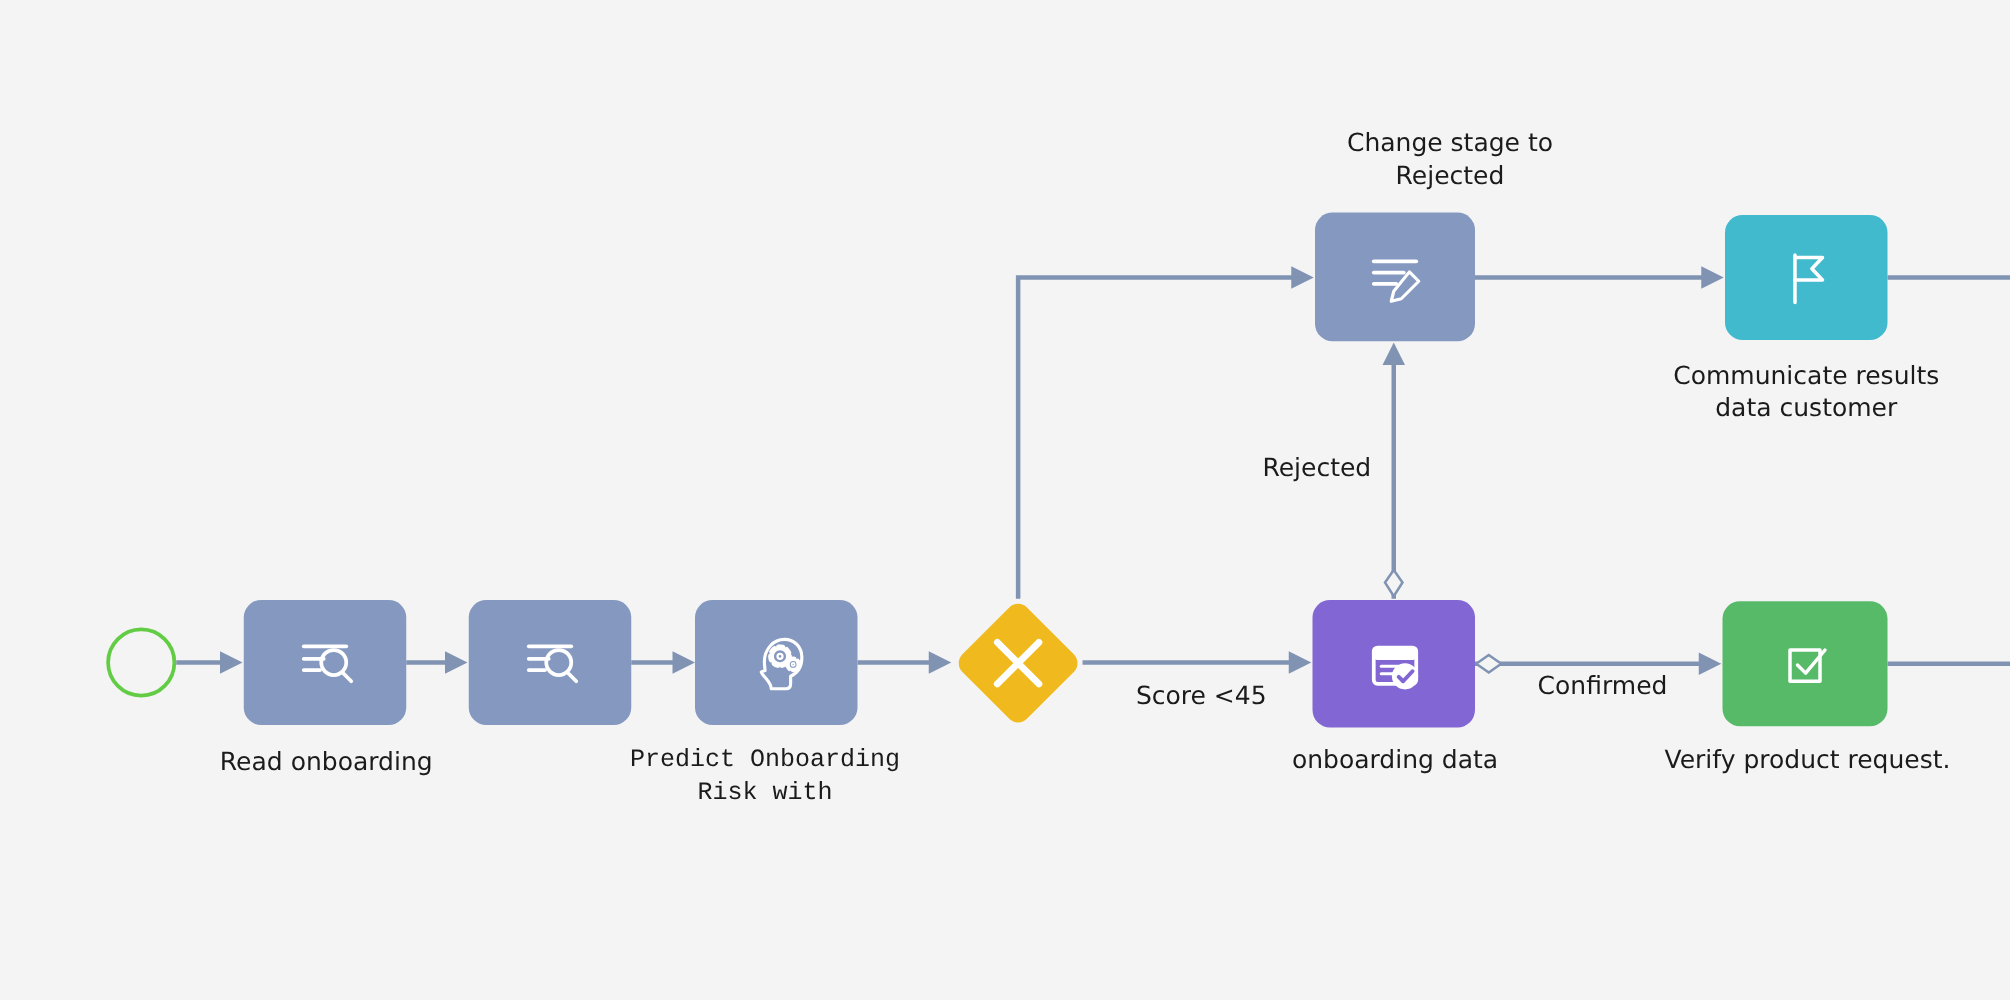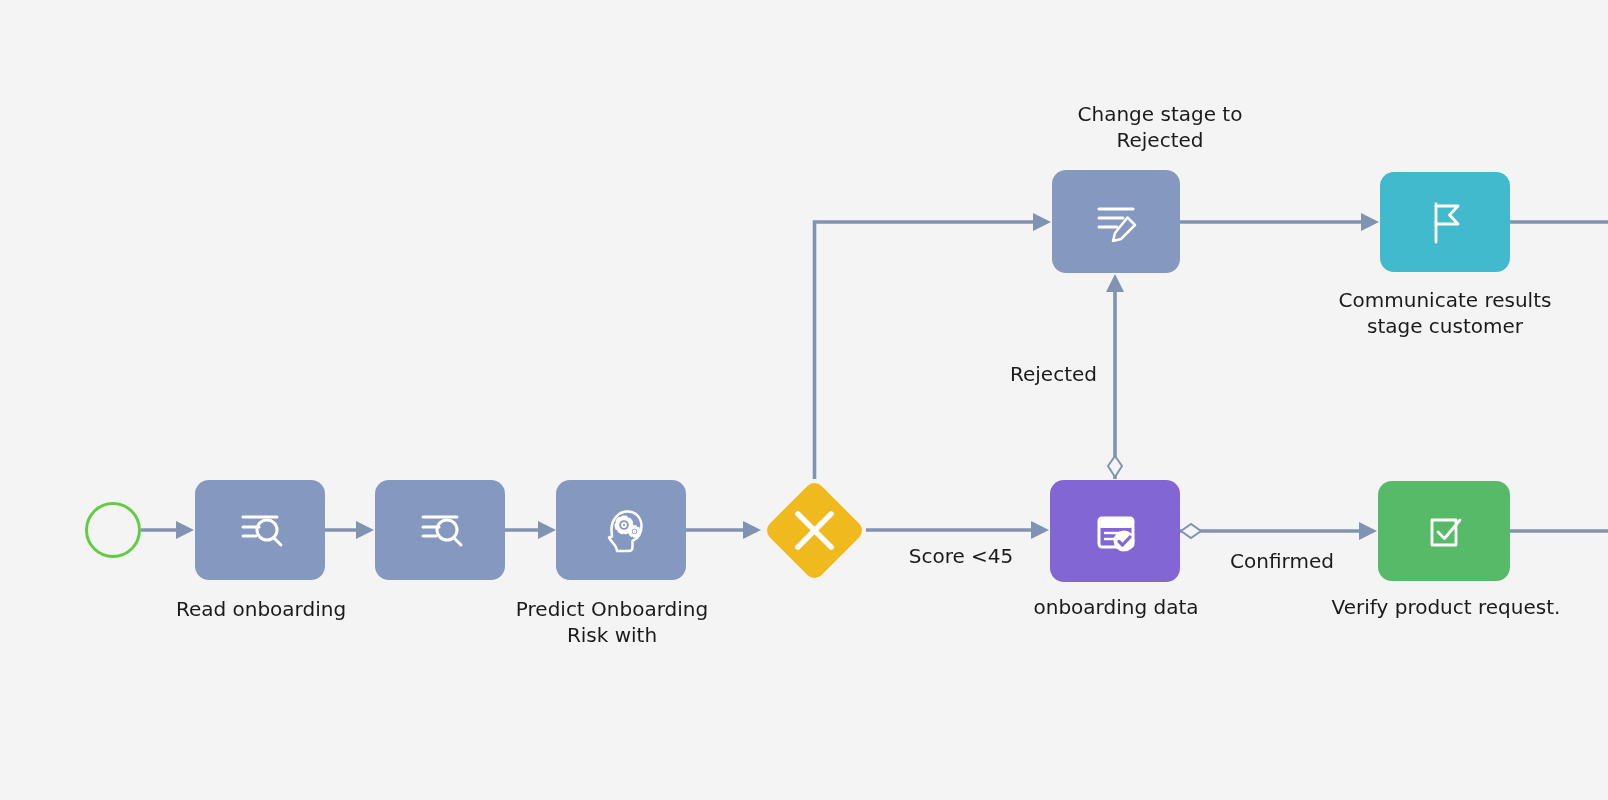--- a/index.html
+++ b/index.html
@@ -36,31 +36,31 @@
   #n-validation{left:1050px;top:480px;width:130px;height:102px;background:#8166d4;}
   #n-verify{left:1378px;top:481px;width:132px;height:100px;background:#57ba68;}
 
   
   #n-gateway{left:778px;top:494px;width:73px;height:73px;background:#f0b91e;
     border-radius:10px;transform:rotate(45deg);}
 
   
   #l-read-onboarding{left:131px;top:596px;width:260px;}
   #l-read-contact{left:310px;top:596px;width:260px;}
-  #l-predict{left:492px;top:596px;width:240px;}
+  #l-predict{left:492px;top:596px;width:240px;font-family:Liberation Mono, monospace;}
   #l-change-stage{left:1020px;top:101px;width:280px;}
   #l-communicate{left:1305px;top:287px;width:280px;}
   #l-validation{left:976px;top:594px;width:280px;}
   #l-verify{left:1306px;top:594px;width:280px;}
 
   
   #l-high-risk{left:710px;top:331px;width:220px;}
   #l-score{left:871px;top:543px;width:180px;}
   #l-rejected{left:947px;top:361px;width:150px;text-align:right;}
-  #l-confirmed{left:1192px;top:548px;width:180px;}
+  #l-confirmed{left:1192px;top:535px;width:180px;}
 </style>
 </head>
 <body>
 
 <div class="canvas">
 
   <svg id="edges" width="1608" height="800" viewBox="0 0 1608 800">
     <g stroke="#8093b2" stroke-width="3.6" fill="none">
       <g>
         <path d="M141 530 H178"></path>
@@ -204,21 +204,21 @@
   <div id="l-predict" class="label">
     <span>Predict Onboarding</span>
     <span>Risk with</span>
   </div>
   <div id="l-change-stage" class="label">
     <span>Change stage to</span>
     <span>Rejected</span>
   </div>
   <div id="l-communicate" class="label">
     <span>Communicate results</span>
-    <span>stage customer</span>
+    <span>data customer</span>
   </div>
   <div id="l-validation" class="label">
     <span>onboarding data</span>
   </div>
   <div id="l-verify" class="label">Verify product request.</div>
 
   <div id="l-score" class="label">Score &lt;45</div>
   <div id="l-rejected" class="label">Rejected</div>
   <div id="l-confirmed" class="label">Confirmed</div>
 

